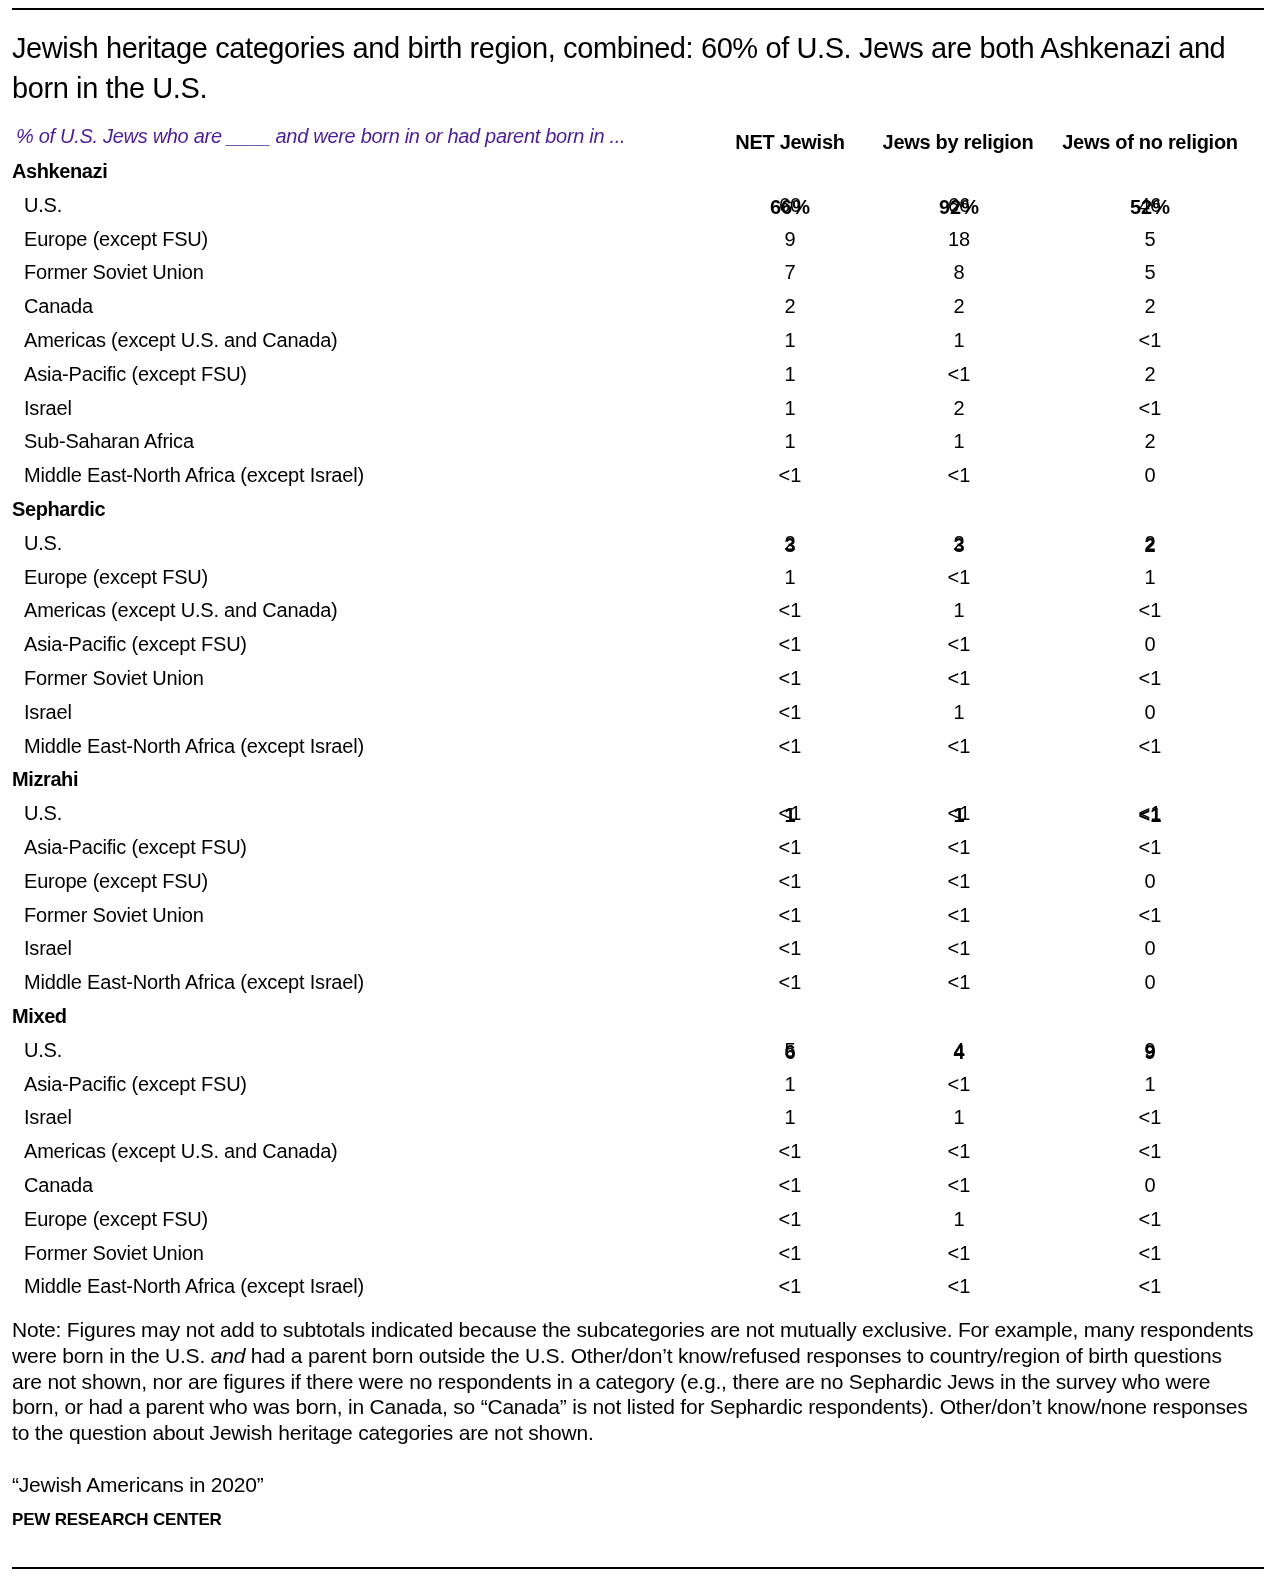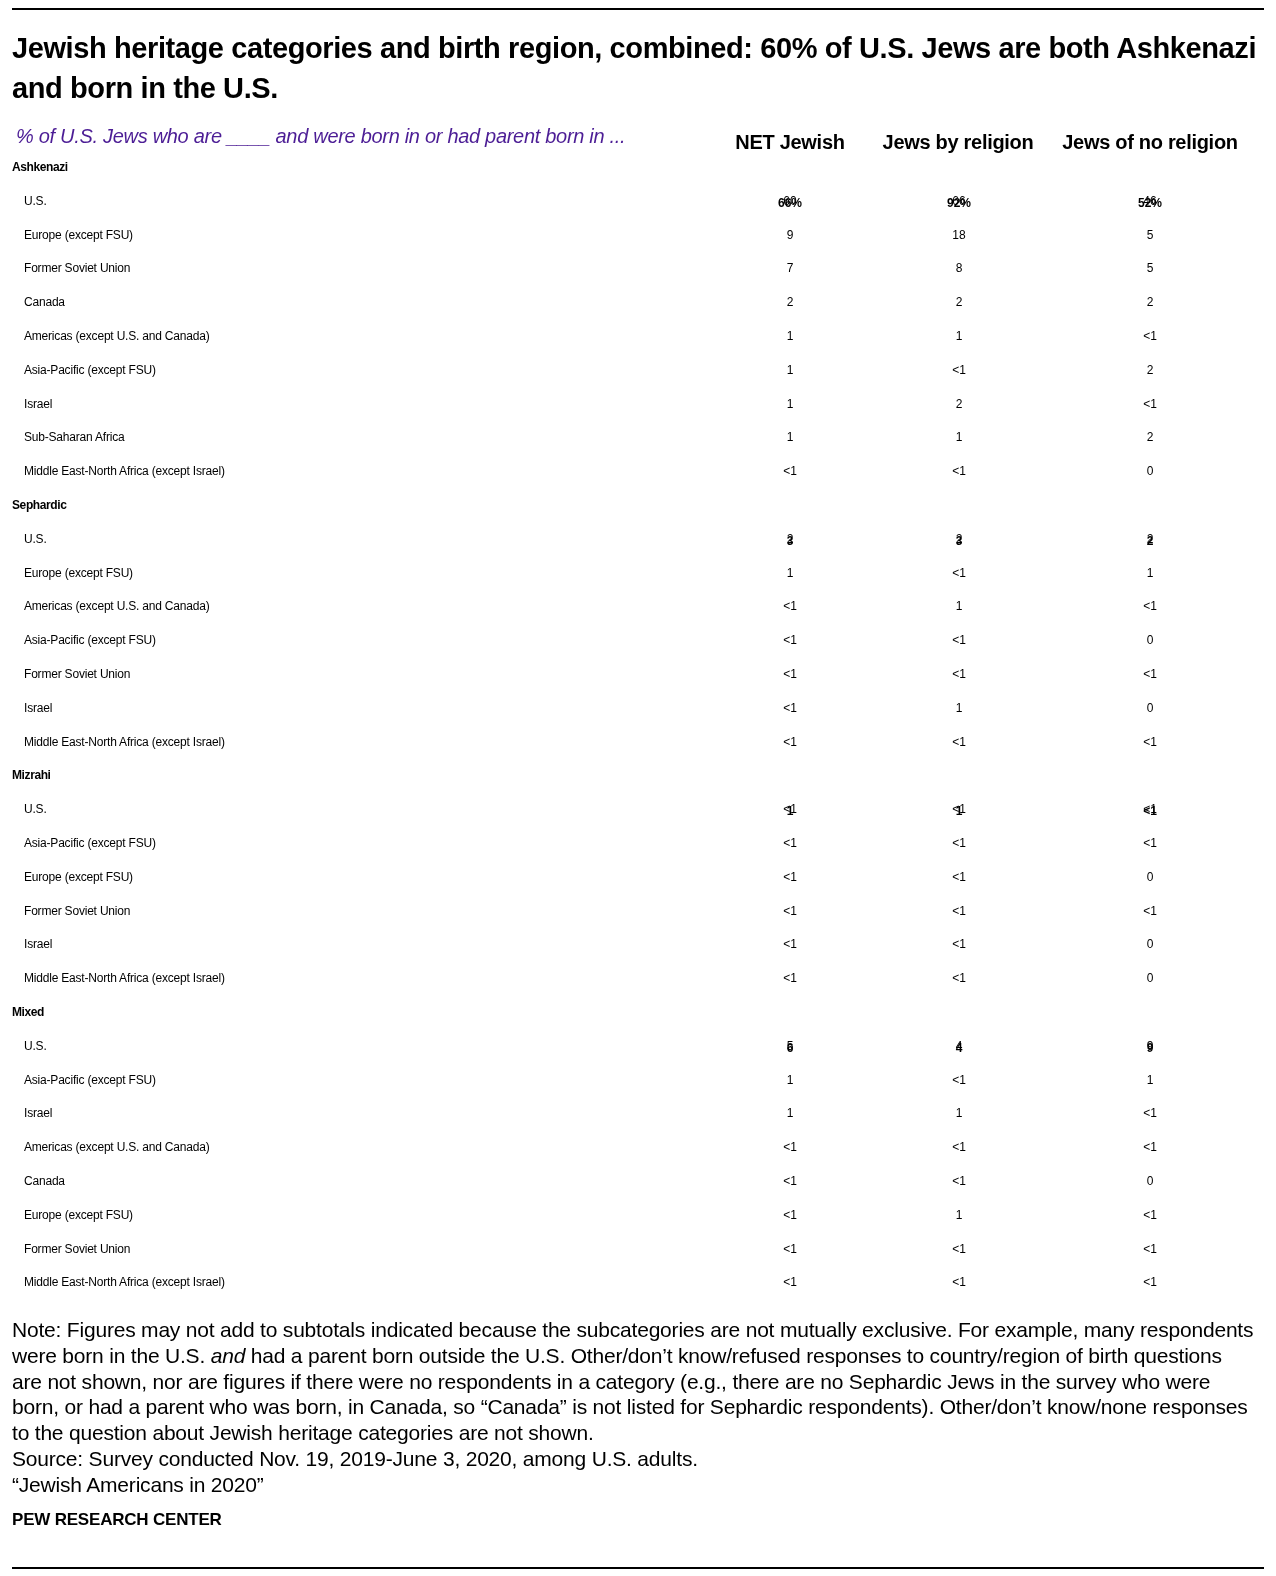--- a/index.html
+++ b/index.html
@@ -1,24 +1,24 @@
 <!DOCTYPE html>
 <html><head>
 <meta charset="utf-8">
 <style>
   html, body { margin: 0; padding: 0; background: #ffffff; }
   body { width: 1276px; height: 1576px; position: relative; font-family: "Liberation Sans", sans-serif; color: #000; overflow: hidden; }
   .rule { position: absolute; left: 12px; width: 1252px; height: 2px; background: #000; }
   .rule.top { top: 8px; }
   .rule.bottom { top: 1567px; }
-  .title { position: absolute; left: 12px; top: 28px; width: 1250px; font-family: "Liberation Sans", sans-serif; font-weight: bold; font-size: 29px; line-height: 40px; letter-spacing: -0.4px; color: #000; }
+  .title { position: absolute; left: 12px; top: 28px; width: 1250px; font-family: "Liberation Sans", sans-serif; font-weight: normal; font-size: 29px; line-height: 40px; letter-spacing: -0.4px; color: #000; }
   .subtitle { position: absolute; left: 16px; top: 125px; font-size: 20px; font-style: italic; color: #4c1d95; letter-spacing: -0.3px; }
   .colhead { position: absolute; top: 131px; font-weight: bold; font-size: 20px; text-align: center; letter-spacing: -0.3px; }
   .table { position: absolute; left: 0; top: 153px; width: 1276px; }
-  .row { position: relative; height: 33.8px; font-size: 12px; }
+  .row { position: relative; height: 33.8px; font-size: 20px; }
   .row .label { position: absolute; left: 24px; top: 7px; white-space: nowrap; letter-spacing: -0.2px; }
   .row.group .label { left: 12px; font-weight: bold; letter-spacing: -0.4px; }
   .row .v { position: absolute; top: 7px; width: 120px; text-align: center; }
   .row.group .v { font-weight: bold; margin-top: 36px; }
   .c1 { left: 730px; }
   .c2 { left: 899px; }
   .c3 { left: 1090px; }
   .note { position: absolute; left: 12px; top: 1317px; width: 1245px; font-size: 21px; line-height: 25.8px; color: #000000; letter-spacing: -0.2px; }
   .note em { font-style: italic; }
   .brand { position: absolute; left: 12px; top: 1510px; font-size: 17px; font-weight: bold; letter-spacing: -0.2px; }
@@ -238,19 +238,19 @@
     <div class="row">
       <span class="label">Middle East-North Africa (except Israel)</span>
       <span class="v c1">&lt;1</span>
       <span class="v c2">&lt;1</span>
       <span class="v c3">&lt;1</span>
     </div>
   </div>
 
 <div class="note">
   <span>Note: Figures may not add to subtotals indicated because the subcategories are not mutually exclusive. For example, many respondents were born in the U.S. </span><em>and</em><span> had a parent born outside the U.S. Other/don’t know/refused responses to country/region of birth questions are not shown, nor are figures if there were no respondents in a category (e.g., there are no Sephardic Jews in the survey who were born, or had a parent who was born, in Canada, so “Canada” is not listed for Sephardic respondents). Other/don’t know/none responses to the question about Jewish heritage categories are not shown.</span><br>
-  <span>Source: Survey conducted Nov. 19, 2019-June 3, 2020, among U.S. adults.</span><br>
+  <br>
   <span>“Jewish Americans in 2020”</span>
 </div>
 
 <div class="brand">PEW RESEARCH CENTER</div>
 
 <div class="rule bottom"></div>
 
 </body></html>

